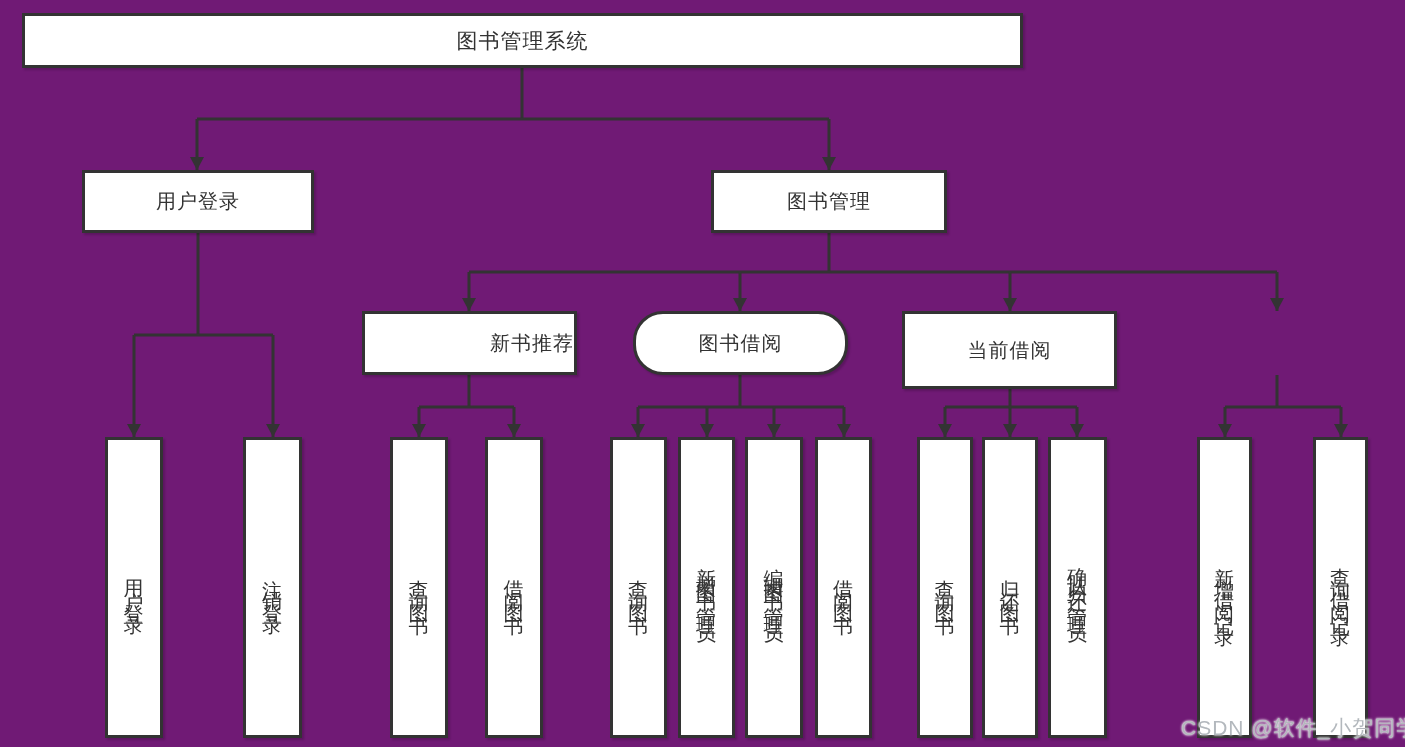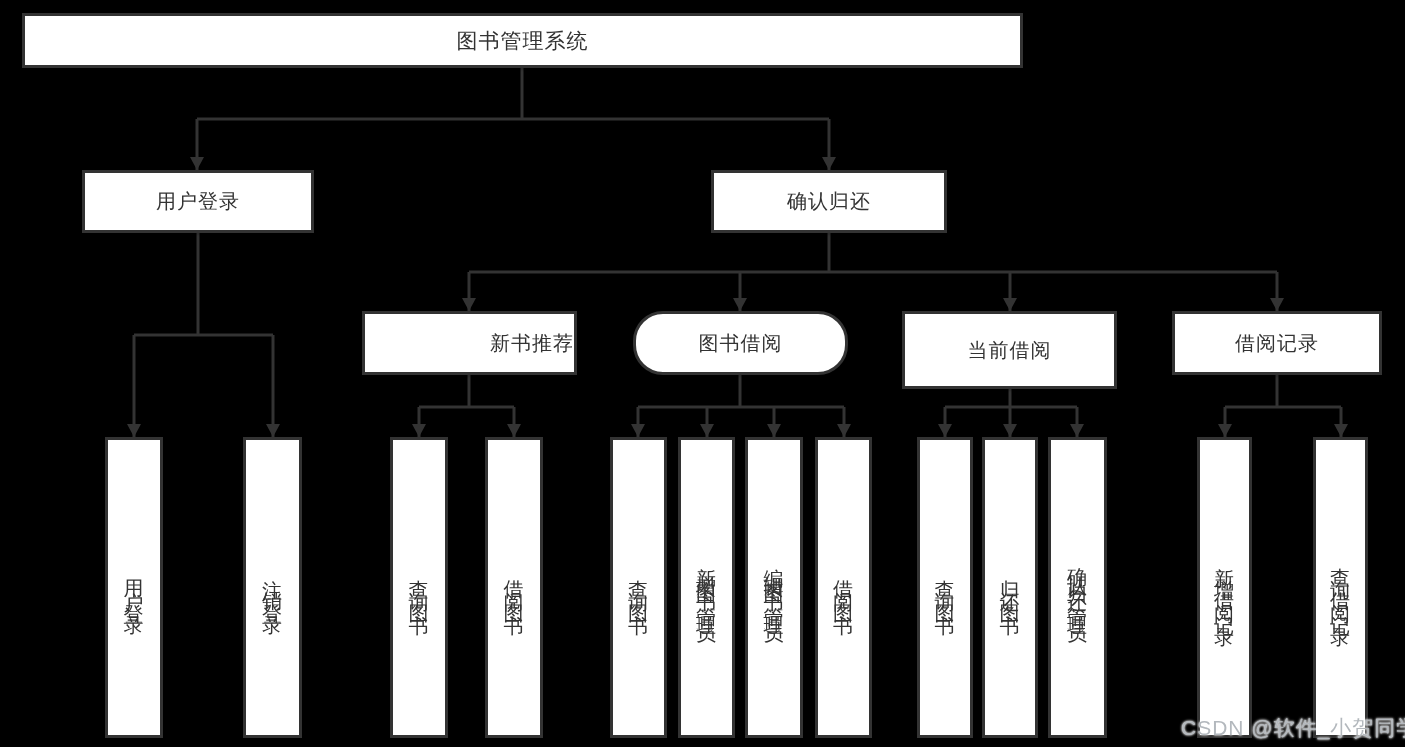--- a/index.html
+++ b/index.html
@@ -1,19 +1,19 @@
 <!DOCTYPE html>
 <html><head>
 <meta charset="utf-8">
 <style>
   html,body{margin:0;padding:0;background:#fff;}
   #stage{
     position:relative;
     width:1405px;height:747px;
-    background:#000000;
+    background:#701a75;
     font-family:"Liberation Sans","DejaVu Sans",sans-serif;
     overflow:hidden;
   }
   #edges{position:absolute;left:0;top:0;width:1405px;height:747px;}
   .node{
     position:absolute;
     box-sizing:border-box;
     background:#fff;
     border:3px solid #333;
     box-shadow:2px 2px 2px rgba(0,0,0,0.18);
@@ -120,34 +120,31 @@
   </svg>
 
   <div class="node root">
     <span class="hlabel">图书管理系统</span>
   </div>
 
   <div class="node n-login">
     <span class="hlabel">用户登录</span>
   </div>
   <div class="node n-mgmt">
-    <span class="hlabel">确认归还</span>
+    <span class="hlabel">图书管理</span>
   </div>
 
   <div class="node n-rec">
     <span class="hlabel">新书推荐</span>
   </div>
   <div class="node n-borrow">
     <span class="hlabel">图书借阅</span>
   </div>
   <div class="node n-current">
     <span class="hlabel">当前借阅</span>
-  </div>
-  <div class="node n-record">
-    <span class="hlabel">借阅记录</span>
   </div>
 
   <div class="node leaf l1a">
     <span class="vtext">用户登录</span>
   </div>
   <div class="node leaf l1b">
     <span class="vtext">注销登录</span>
   </div>
 
   <div class="node leaf l2a">

